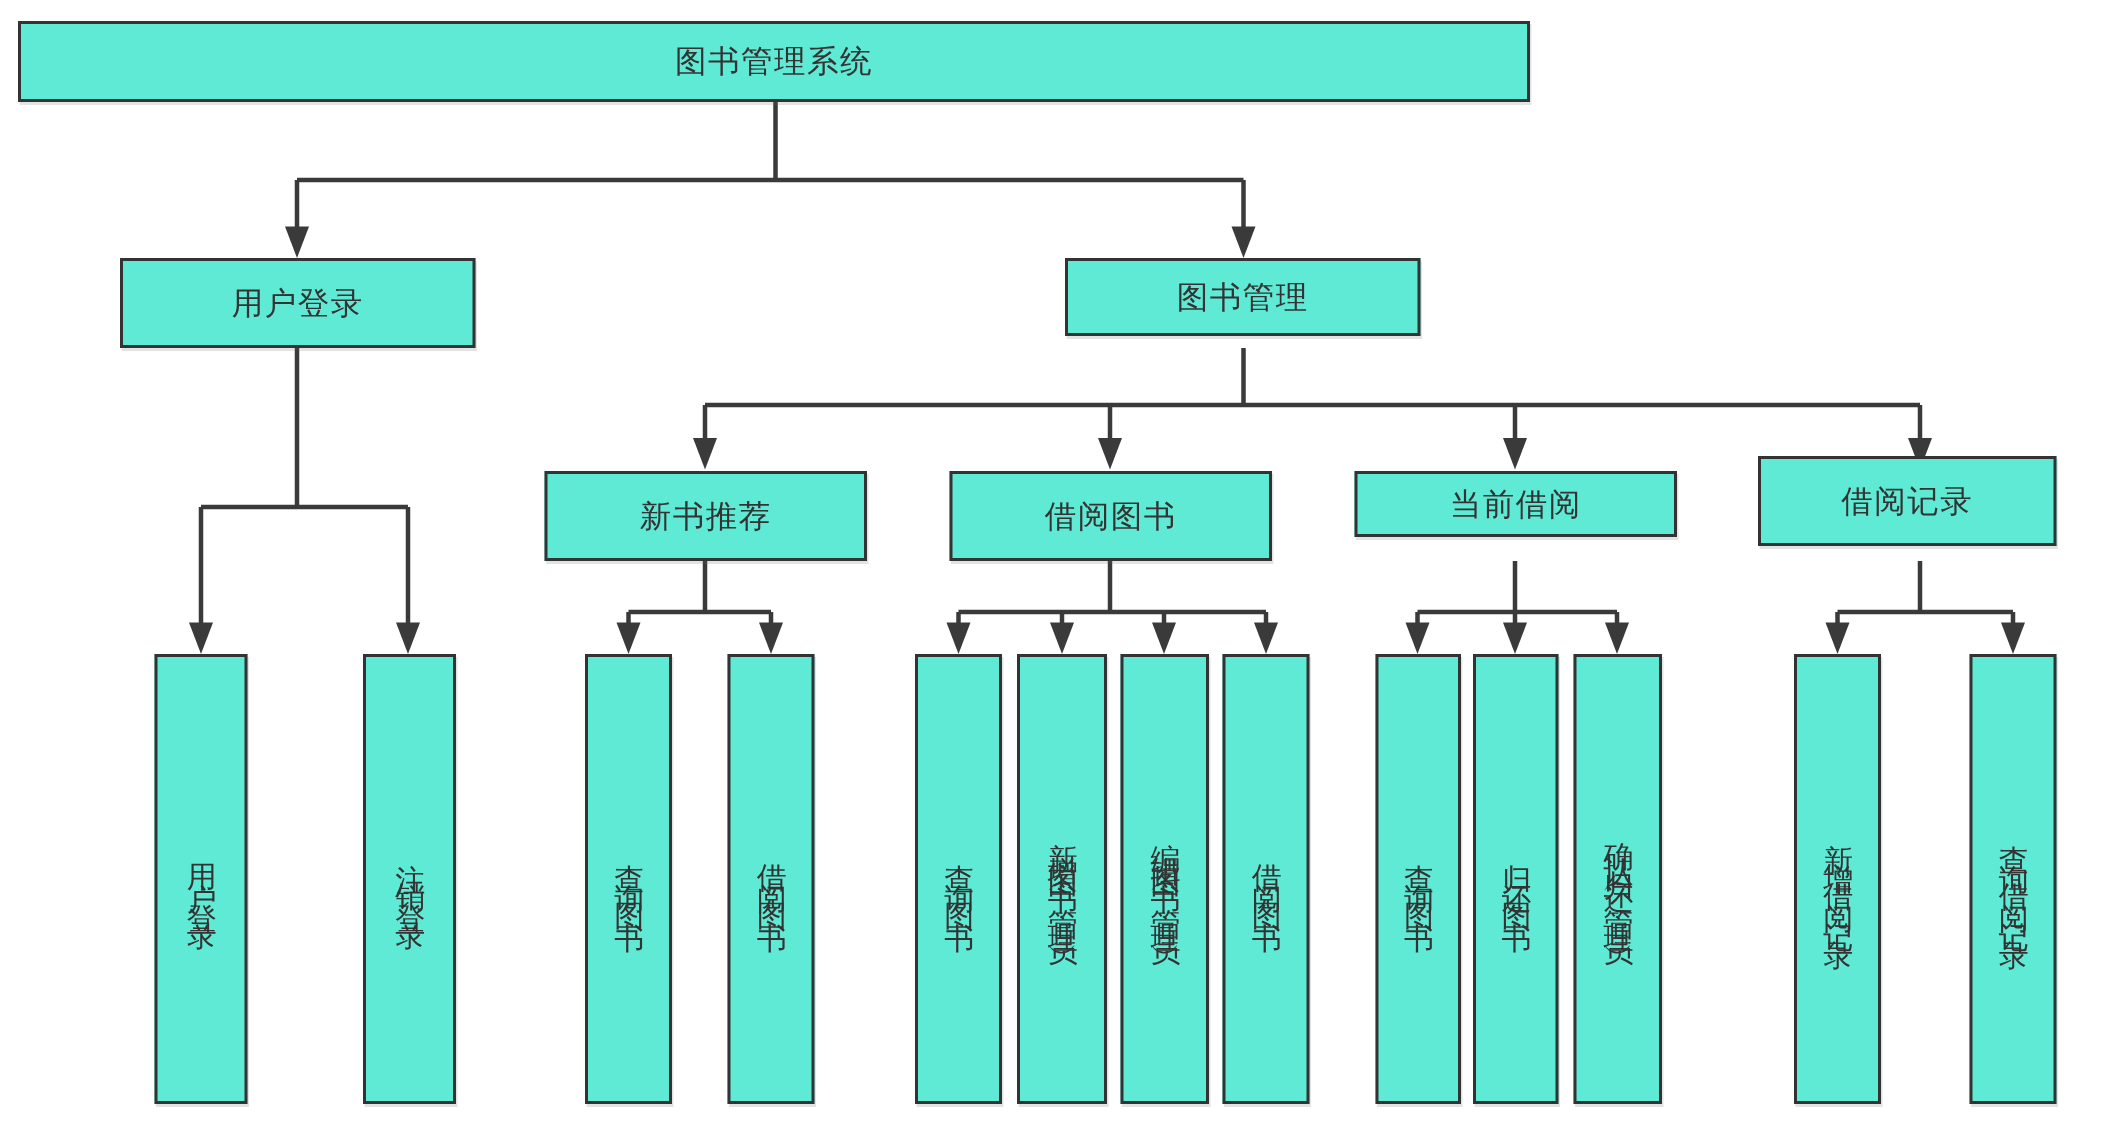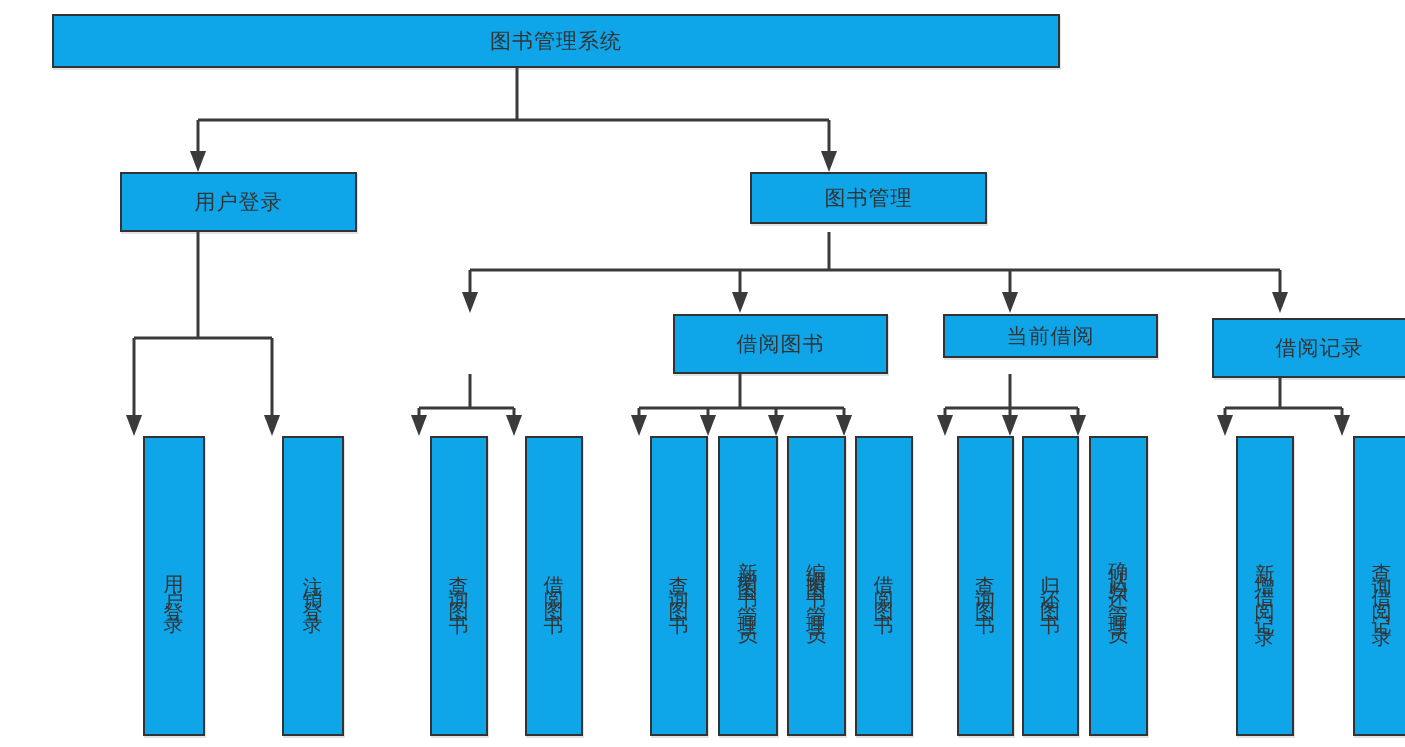--- a/index.html
+++ b/index.html
@@ -31,29 +31,28 @@
     stroke: var(--line);
     stroke-width: 3;
     fill: none;
   }
   #edges .arrows {
     fill: var(--line);
     stroke: none;
   }
   .box {
     position: absolute;
-    background: #0ea5e9;
+    background: #5eead4;
     border: 2.5px solid var(--border);
     color: var(--text);
     display: flex;
     align-items: center;
     justify-content: center;
     z-index: 1;
     box-shadow: 1px 2px 0 rgba(100,100,100,0.18);
-    margin-left: 40px;
   }
   .box.h {
     font-size: 21px;
     letter-spacing: 1px;
     white-space: nowrap;
   }
   .box.v {
     writing-mode: vertical-rl;
     text-orientation: mixed;
     font-size: 20px;
@@ -147,23 +146,24 @@
       <use href="#arr" x="1225" y="436"></use>
       <use href="#arr" x="1342" y="436"></use>
     </g>
   </svg>
 
   <div class="box h" style="left:12px;top:14px;width:1008px;height:54px">图书管理系统</div>
 
   <div class="box h" style="left:80px;top:172px;width:237px;height:60px">用户登录</div>
   <div class="box h" style="left:710px;top:172px;width:237px;height:52px">图书管理</div>
 
+  <div class="box h" style="left:363px;top:314px;width:215px;height:60px">新书推荐</div>
   <div class="box h" style="left:633px;top:314px;width:215px;height:60px">借阅图书</div>
   <div class="box h" style="left:903px;top:314px;width:215px;height:44px">当前借阅</div>
-  <div class="box h" style="left:1172px;top:318px;width:215px;height:60px">借阅记录</div>
+  <div class="box h" style="left:1172px;top:304px;width:199px;height:60px">借阅记录</div>
 
   <div class="box v" style="left:103px;top:436px;width:62px;height:300px">用户登录</div>
   <div class="box v" style="left:242px;top:436px;width:62px;height:300px">注销登录</div>
 
   <div class="box v" style="left:390px;top:436px;width:58px;height:300px">查询图书</div>
   <div class="box v" style="left:485px;top:436px;width:58px;height:300px">借阅图书</div>
 
   <div class="box v" style="left:610px;top:436px;width:58px;height:300px">查询图书</div>
   <div class="box v tight" style="left:678px;top:436px;width:60px;height:300px">新增图书（管理员）</div>
   <div class="box v tight" style="left:747px;top:436px;width:59px;height:300px">编辑图书（管理员）</div>

